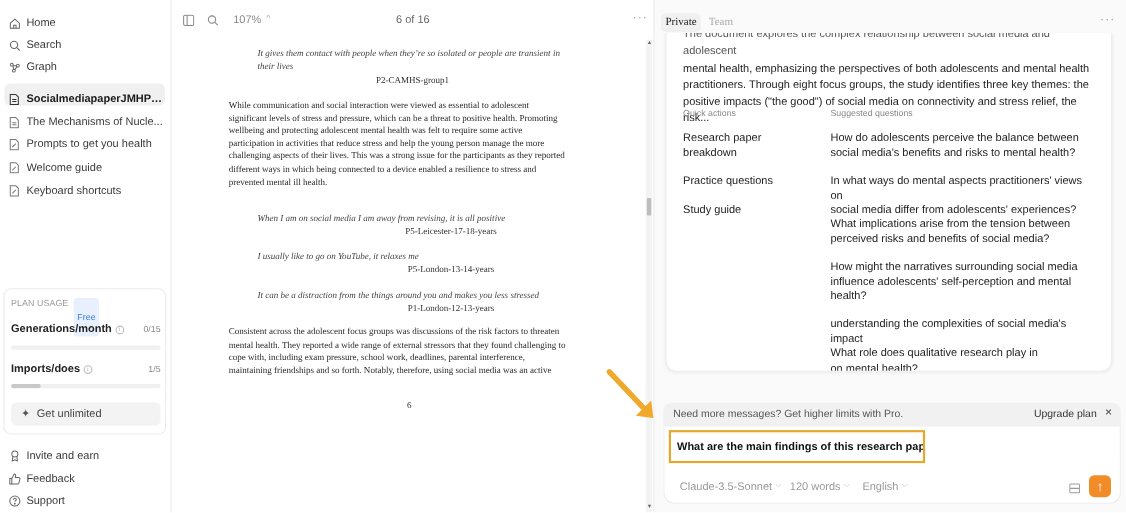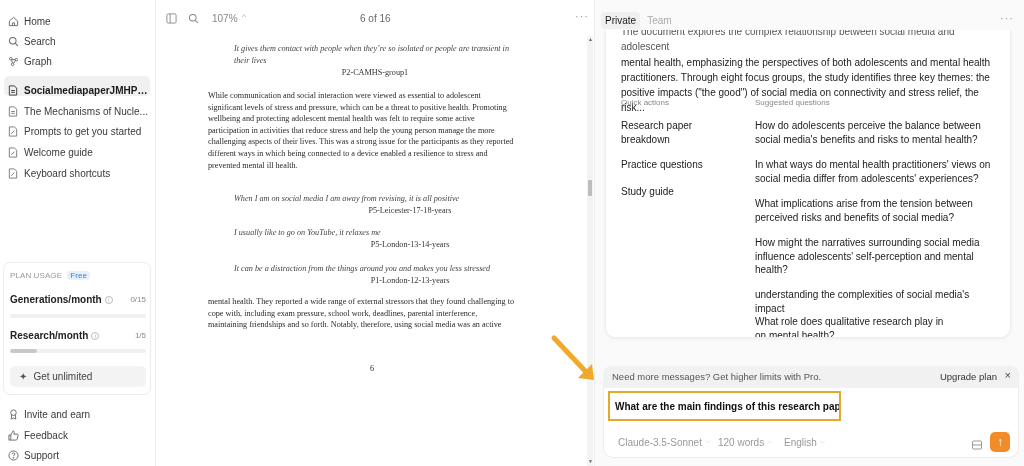--- a/index.html
+++ b/index.html
@@ -9,21 +9,21 @@
   
   .sidebar { position: absolute; left: 0; top: 0; width: 156px; height: 466px; background: #fff; border-right: 1px solid #ececec; }
   .nav-item { position: absolute; left: 4px; width: 146px; height: 20px; display: flex; align-items: flex-end; font-size: 10px; color: #3a3a3a; border-radius: 5px; padding-left: 3px; }
   .nav-item .ic { width: 12px; height: 12px; margin-right: 5px; display: inline-flex; align-items: center; justify-content: center; color: #555; }
   .nav-item.active { background: #f0f0f0; color: #1a1a1a; font-weight: bold; }
   .nav-item.active .lbl { font-weight: 600; }
   .nav-item .lbl { white-space: nowrap; overflow: hidden; text-overflow: ellipsis; max-width: 124px; }
 
   .usage-card { position: absolute; left: 3px; top: 262px; width: 148px; height: 133px; border: 1px solid #ececec; border-radius: 7px; background: #fff; }
   .usage-head { position: absolute; left: 6px; top: 8px; display: flex; align-items: flex-start; font-size: 8px; color: #999; letter-spacing: 0.1px; }
-  .free-badge { margin-left: 5px; font-size: 8px; color: #3b7ddd; background: #e8f0fd; padding: 0 3px; border-radius: 3px; }
+  .free-badge { margin-left: 5px; font-size: 8px; color: #3b7ddd; background: #e8f0fd; padding: 13px 3px; border-radius: 3px; }
   .usage-row { position: absolute; left: 6px; width: 136px; display: flex; justify-content: space-between; align-items: center; font-size: 10px; color: #222; }
   .usage-row .name { font-weight: 600; display: flex; align-items: center; }
   .usage-row .info { display: inline-block; width: 8px; height: 8px; border: 1px solid #bbb; border-radius: 50%; margin-left: 3px; font-size: 5px; line-height: 6px; text-align: center; color: #aaa; font-weight: normal; }
   .usage-row .count { font-size: 8px; color: #888; }
   .bar { position: absolute; left: 6px; width: 136px; height: 4px; background: #f0f0f0; border-radius: 2px; overflow: hidden; }
   .bar .fill { height: 100%; background: #c8c8c8; border-radius: 2px; }
   .unlimited-btn { position: absolute; left: 6px; top: 103px; width: 136px; height: 21px; background: #f3f3f3; border-radius: 5px; display: flex; align-items: center; font-size: 10px; color: #444; padding-left: 9px; }
   .unlimited-btn .ic { margin-right: 6px; font-size: 10px; color: #555; }
 
   
@@ -42,21 +42,21 @@
   .page-num { position: absolute; left: 0; width: 340px; text-align: center; top: 325px; }
 
   .scrollbar { position: absolute; left: 430px; top: 36px; width: 6px; height: 430px; background: #f3f3f3; }
   .scroll-thumb { position: absolute; left: 1px; top: 144px; width: 4px; height: 16px; background: #bdbdbd; border-radius: 1px; }
   .scroll-arrow-up { position: absolute; left: 1px; top: 0; font-size: 5px; color: #666; }
   .scroll-arrow-down { position: absolute; left: 1px; bottom: 2px; font-size: 5px; color: #666; }
 
   
   .chat { position: absolute; left: 594px; top: 0; width: 430px; height: 466px; background: #fafafa; border-left: 1px solid #ececec; }
   .tabs { position: absolute; left: 6px; top: 12px; display: flex; }
-  .tab { font-size: 10px; padding: 3px 4px; border-radius: 4px; margin-right: 3px; }
+  .tab { font-size: 10px; padding: 3px 4px; border-radius: 4px; margin-right: 3px; font-family: Liberation Serif, serif; }
   .tab.active { color: #1a1a1a; background: #f0f0f0; }
   .tab.inactive { color: #aaa; }
   .chat-more { position: absolute; right: 10px; top: 12px; font-size: 11px; color: #999; letter-spacing: 1px; }
 
   .card { position: absolute; left: 10px; top: 30px; width: 406px; height: 308px; background: #fff; border: 1px solid #eeeeee; border-top: none; border-radius: 0 0 10px 10px; box-shadow: 0 1px 3px rgba(0,0,0,0.06); overflow: hidden; }
   .summary { position: absolute; left: 15px; top: -6px; width: 384px; font-size: 10px; line-height: 15.3px; color: #222; }
   .col-head { position: absolute; top: 68px; font-size: 8px; color: #888; }
   .qa { position: absolute; left: 15px; font-size: 10px; line-height: 14px; color: #222; width: 110px; }
   .sq { position: absolute; left: 149px; width: 240px; font-size: 10px; line-height: 13.5px; color: #222; }
 
@@ -127,21 +127,21 @@
     </span>
     <span class="lbl">The Mechanisms of Nucle...</span>
   </div>
   <div class="nav-item" style="top:117px">
     <span class="ic">
       <svg width="10" height="11" viewBox="0 0 10 12" fill="none" stroke="#777" stroke-width="1">
           <path d="M1 1 H6.5 L9 3.5 V11 H1 Z"></path>
           <path d="M3 8.5 L6.5 5"></path>
         </svg>
     </span>
-    <span class="lbl">Prompts to get you started</span>
+    <span class="lbl">Prompts to get you health</span>
   </div>
   <div class="nav-item" style="top:138px">
     <span class="ic">
       <svg width="10" height="11" viewBox="0 0 10 12" fill="none" stroke="#777" stroke-width="1">
           <path d="M1 1 H6.5 L9 3.5 V11 H1 Z"></path>
           <path d="M3 8.5 L6.5 5"></path>
         </svg>
     </span>
     <span class="lbl">Welcome guide</span>
   </div>
@@ -165,21 +165,21 @@
           <span>Generations/month</span>
           <span class="info">i</span>
         </span>
       <span class="count">0/15</span>
     </div>
     <div class="bar" style="top:51px">
         <div class="fill" style="width:0%"></div>
       </div>
     <div class="usage-row" style="top:67px">
       <span class="name">
-          <span>Research/month</span>
+          <span>Imports/does</span>
           <span class="info">i</span>
         </span>
       <span class="count">1/5</span>
     </div>
     <div class="bar" style="top:86px">
         <div class="fill" style="width:20%"></div>
       </div>
     <div class="unlimited-btn">
       <span class="ic">✦</span>
       <span>Get unlimited</span>
@@ -254,20 +254,21 @@
     <div class="quote" style="left:32px; top:155px;">When I am on social media I am away from revising, it is all positive</div>
     <div class="quote-src" style="top:167px; left:35px;">P5-Leicester-17-18-years</div>
 
     <div class="quote" style="left:32px; top:189px;">I usually like to go on YouTube, it relaxes me</div>
     <div class="quote-src" style="top:201px; left:35px;">P5-London-13-14-years</div>
 
     <div class="quote" style="left:32px; top:225px;">It can be a distraction from the things around you and makes you less stressed</div>
     <div class="quote-src" style="top:237px; left:35px;">P1-London-12-13-years</div>
 
     <div class="para" style="top:258px">
+      <div>Consistent across the adolescent focus groups was discussions of the risk factors to threaten</div>
       <div>mental health. They reported a wide range of external stressors that they found challenging to</div>
       <div>cope with, including exam pressure, school work, deadlines, parental interference,</div>
       <div>maintaining friendships and so forth. Notably, therefore, using social media was an active</div>
     </div>
 
     <div class="page-num">6</div>
   </div>
 
   <div class="scrollbar">
     <span class="scroll-arrow-up">▲</span>
@@ -303,21 +304,21 @@
     </div>
     <div class="qa" style="top:155px">
       <div>Study guide</div>
     </div>
 
     <div class="sq" style="top:89px">
       <div>How do adolescents perceive the balance between</div>
       <div>social media's benefits and risks to mental health?</div>
     </div>
     <div class="sq" style="top:128px">
-      <div>In what ways do mental health practitioners' views on</div>
+      <div>In what ways do mental aspects practitioners' views on</div>
       <div>social media differ from adolescents' experiences?</div>
     </div>
     <div class="sq" style="top:167px">
       <div>What implications arise from the tension between</div>
       <div>perceived risks and benefits of social media?</div>
     </div>
     <div class="sq" style="top:206px">
       <div>How might the narratives surrounding social media</div>
       <div>influence adolescents' self-perception and mental</div>
       <div>health?</div>

